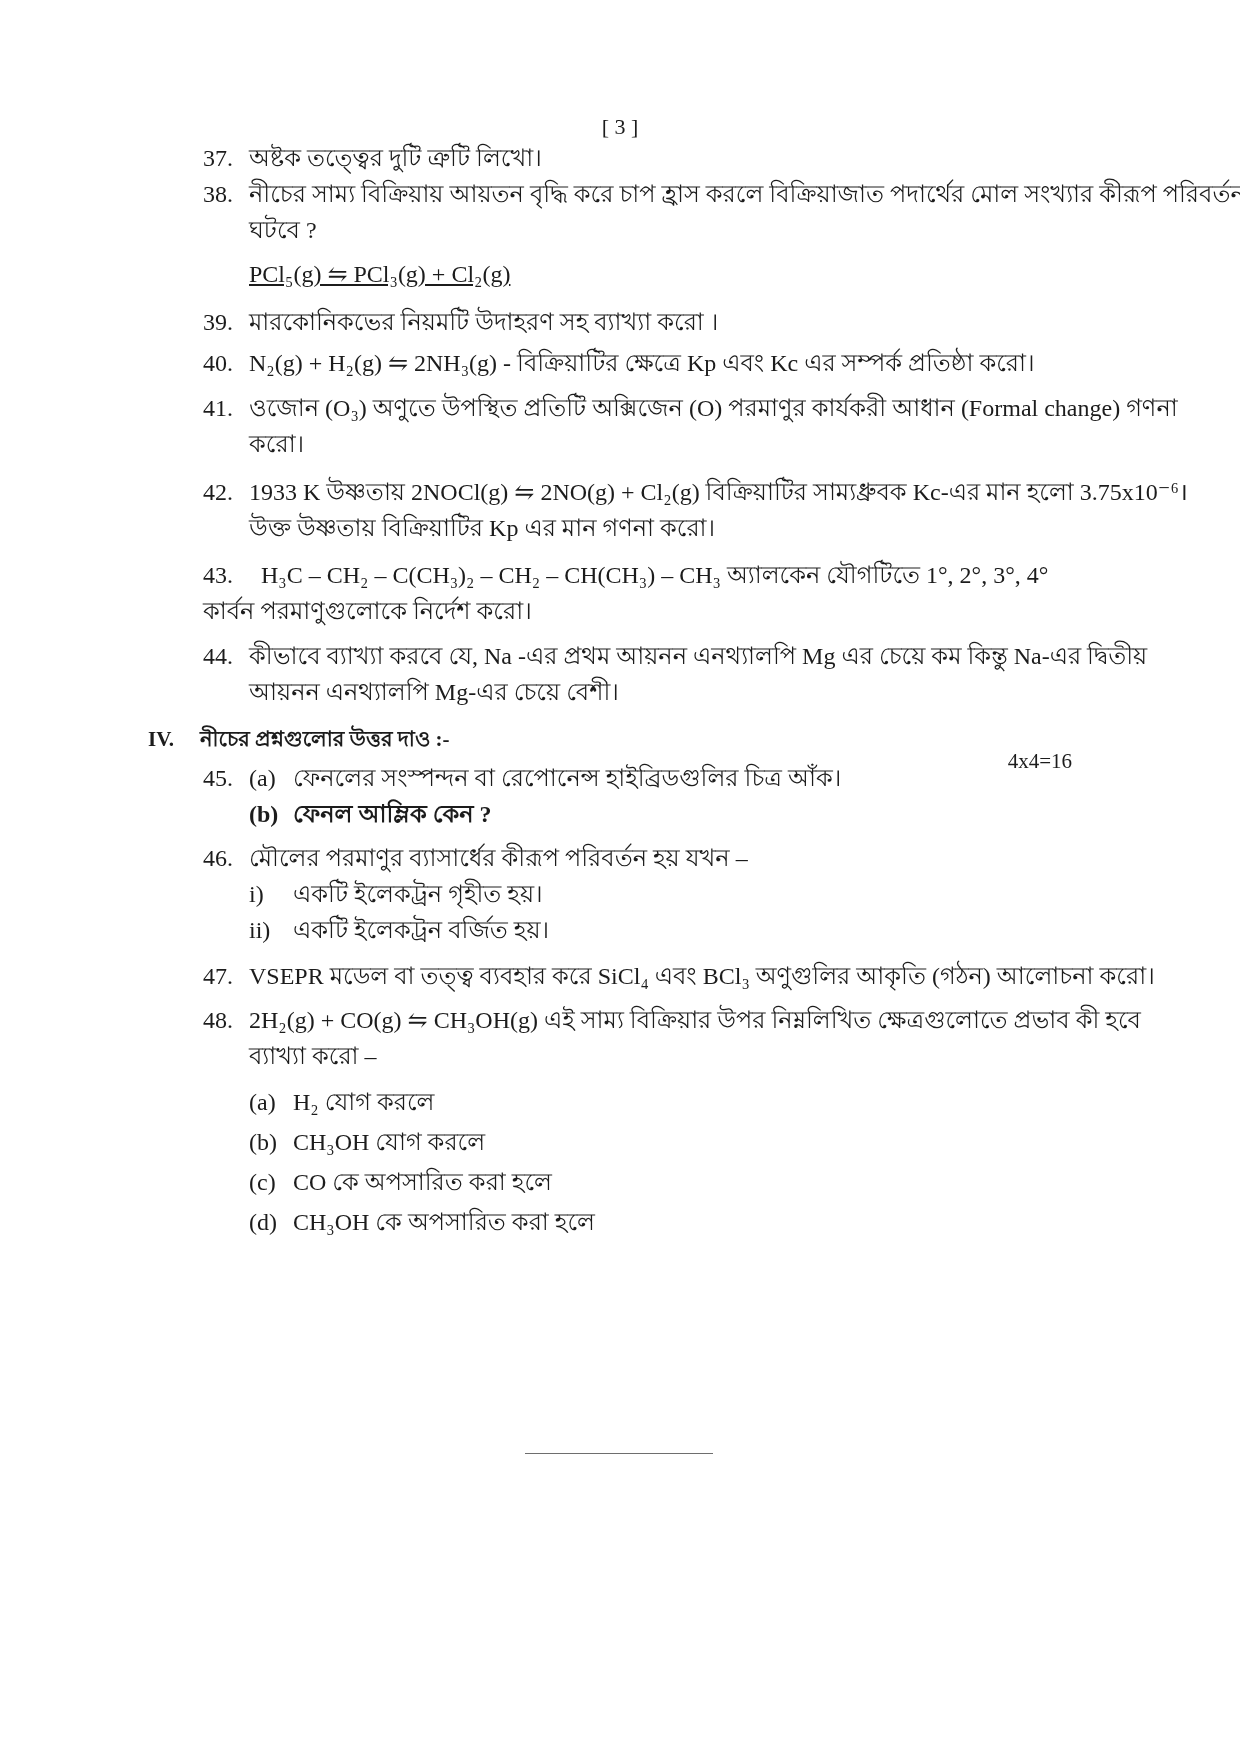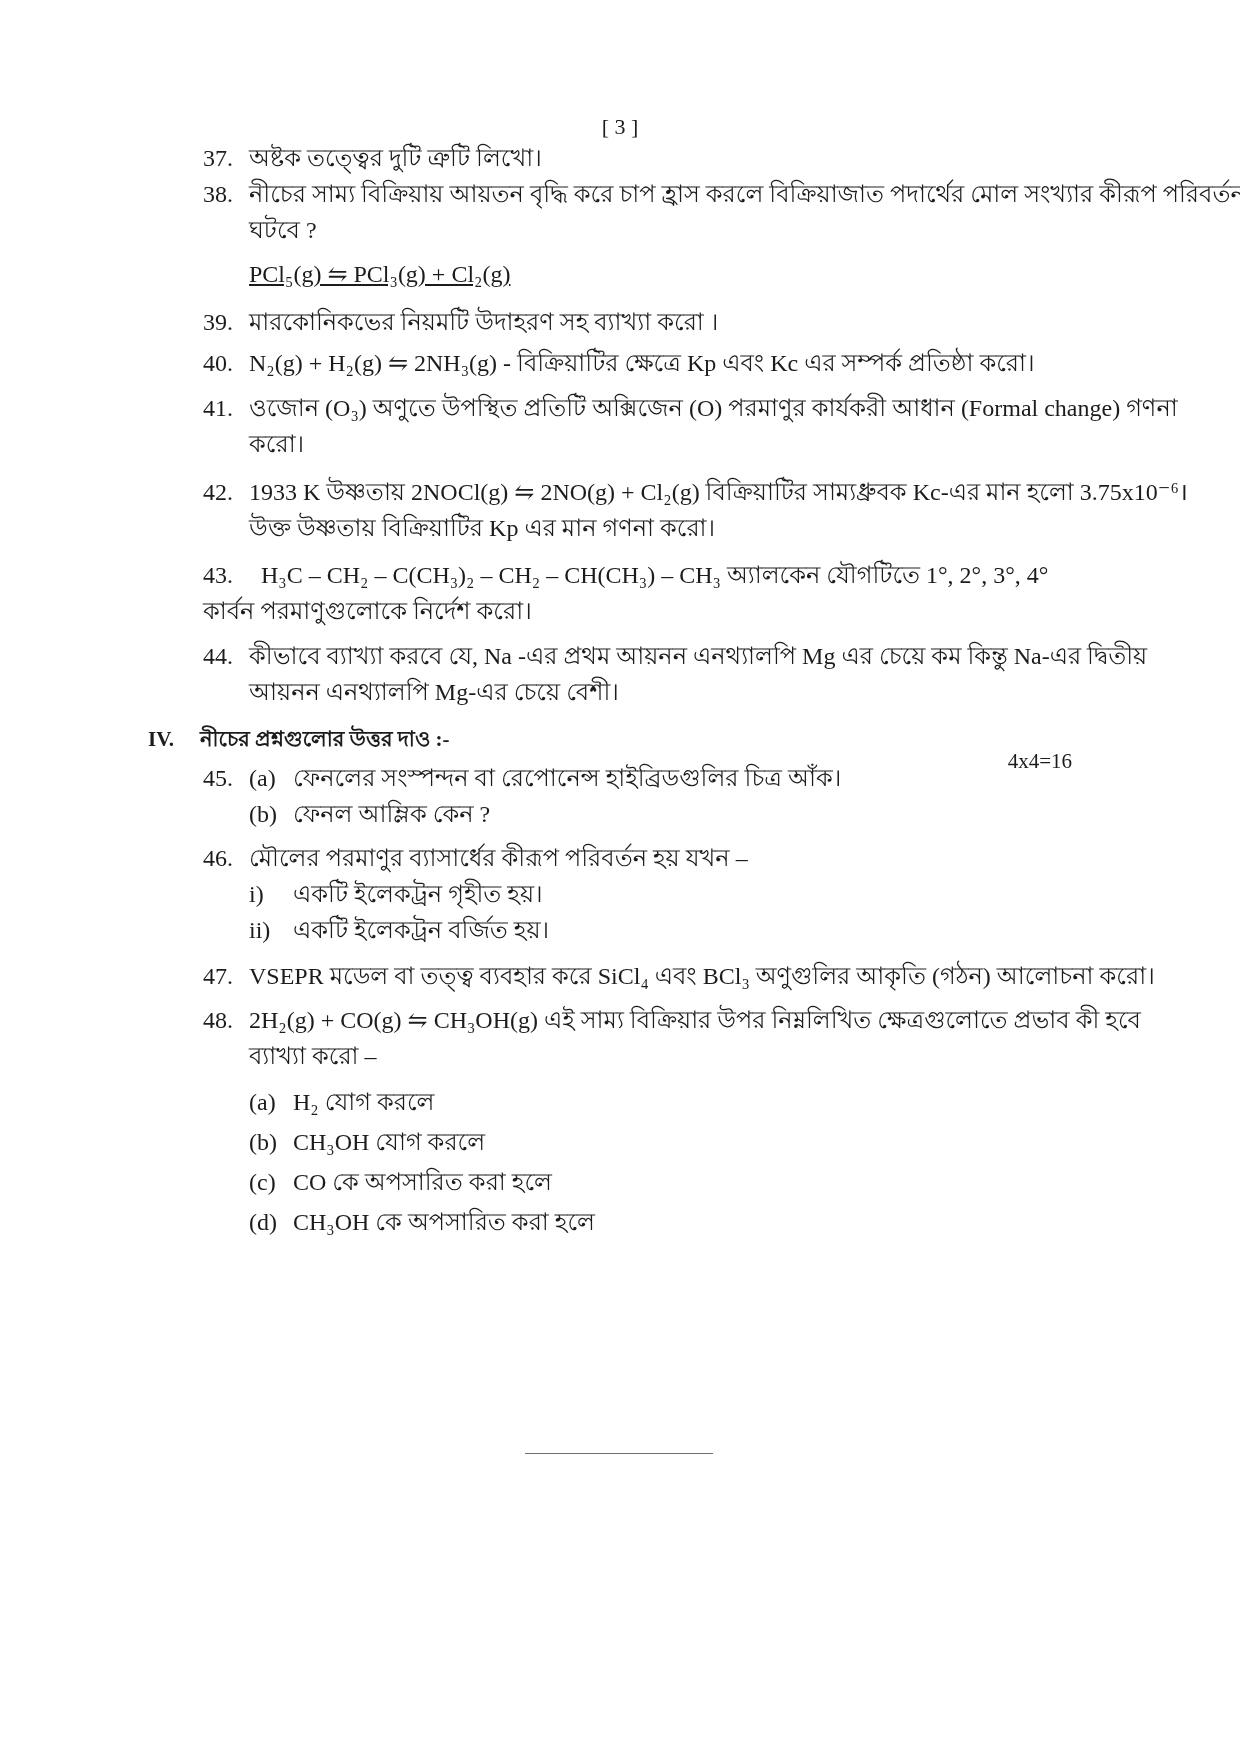--- a/index.html
+++ b/index.html
@@ -69,21 +69,21 @@
 
 <div class="sec" style="left:148px; top:721px; width:924px;">
   <span class="sec-num">IV.</span>
   <span class="sec-title">নীচের প্রশ্নগুলোর উত্তর দাও :-</span>
   <span class="sec-marks">4x4=16</span>
 </div>
 
 <div class="q" style="left:203px; top:760px; width:880px;">
   <span class="qn">45.</span>
   <span class="qt" style="white-space:nowrap;"><span class="lbl">(a)</span><span>ফেনলের সংস্পন্দন বা রেপোনেন্স হাইব্রিডগুলির চিত্র আঁক।</span></span>
-  <span class="qt" style="top:36px; white-space:nowrap;"><span class="lbl">(b)</span><span>ফেনল আম্লিক কেন ?</span></span>
+  <span class="qt" style="top:36px; white-space:nowrap;font-weight:bold;"><span class="lbl">(b)</span><span>ফেনল আম্লিক কেন ?</span></span>
 </div>
 
 <div class="q" style="left:203px; top:840px; width:880px;">
   <span class="qn">46.</span>
   <span class="qt">মৌলের পরমাণুর ব্যাসার্ধের কীরূপ পরিবর্তন হয় যখন –</span>
   <span class="qt" style="top:36px; white-space:nowrap;"><span class="lbl">i)</span><span>একটি ইলেকট্রন গৃহীত হয়।</span></span>
   <span class="qt" style="top:72px; white-space:nowrap;"><span class="lbl">ii)</span><span>একটি ইলেকট্রন বর্জিত হয়।</span></span>
 </div>
 
 <div class="q" style="left:203px; top:958px; width:880px;">

